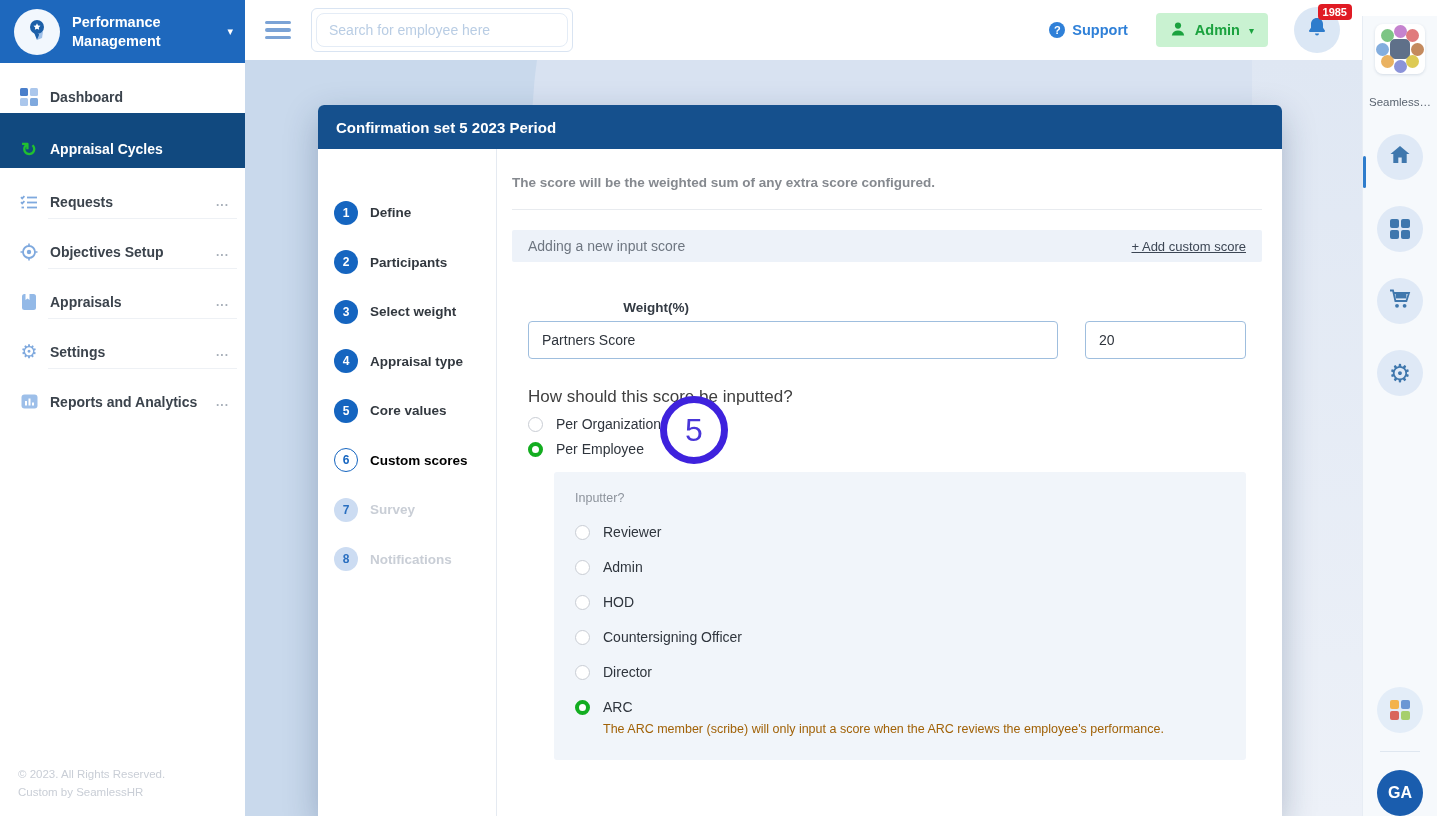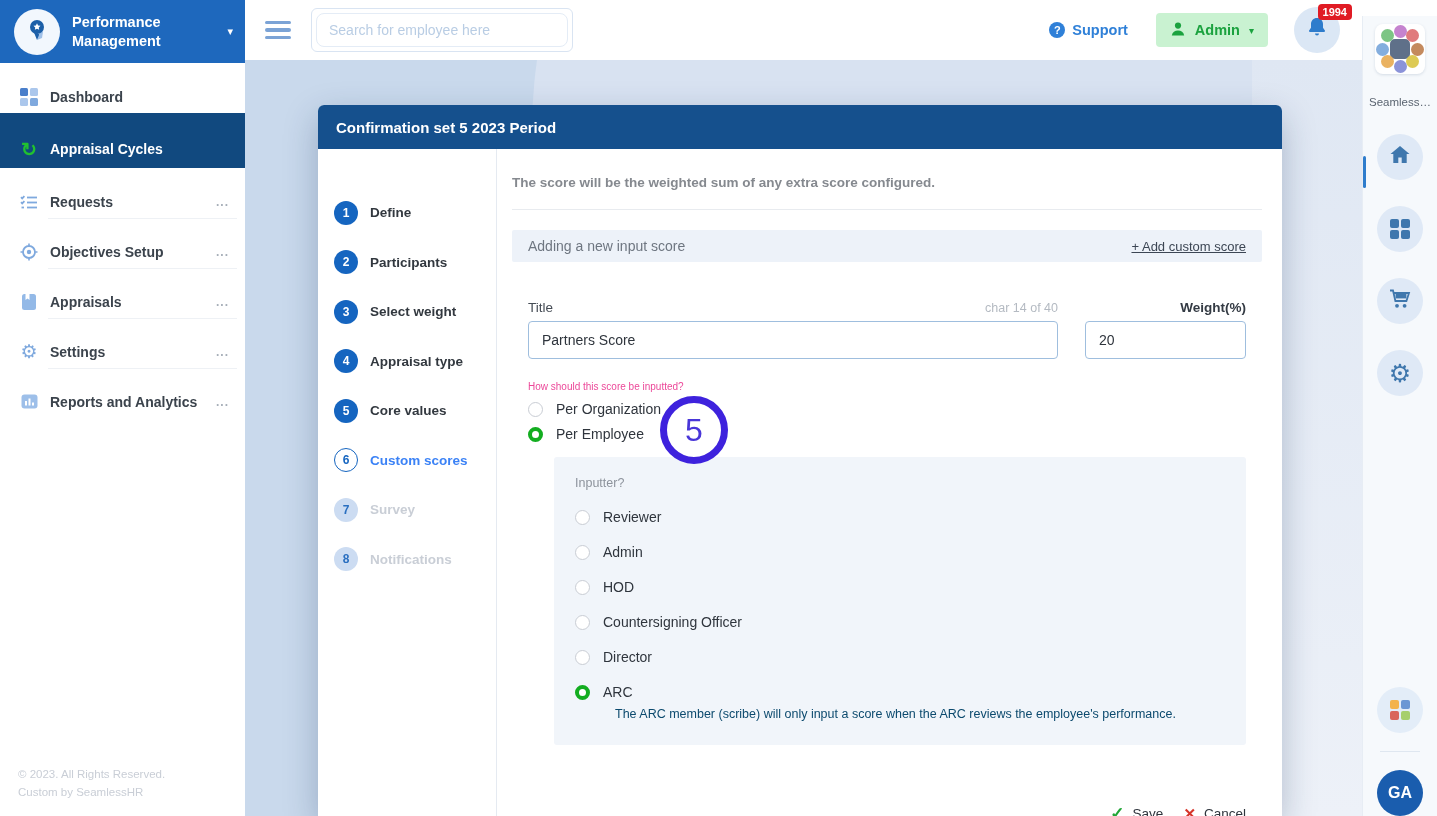--- a/index.html
+++ b/index.html
@@ -81,53 +81,53 @@
   .modal-title { color:#fff; font-weight:700; font-size:15px; }
   .modal-body { flex:1; display:flex; min-height:0; }
 
   .stepper { width:179px; border-right:1px solid #e5eaf1; padding:39px 0 0 16px; flex:none; }
   .step { display:flex; align-items:center; height:49.5px; cursor:pointer; }
   .step-circle { width:24px; height:24px; border-radius:50%; display:flex; align-items:center; justify-content:center; font-size:12px; font-weight:700; flex:none; }
   .step.done .step-circle { background:#1565c0; color:#fff; }
   .step.current .step-circle { background:#fff; border:1.5px solid #1565c0; color:#1565c0; }
   .step.todo .step-circle { background:#ccdcf2; color:#2a6fc0; }
   .step-label { margin-left:12px; font-size:13.5px; font-weight:700; color:#32383f; }
-  .step.current .step-label { color:#3b82f6; }
+  .step.current .step-label { color:#000000; }
   .step.todo .step-label { color:#c9ced6; }
 
   .content { flex:1; position:relative; padding:26px 20px 0 15px; }
   .intro { font-size:13.5px; font-weight:700; color:#85898f; }
   .divider { height:1px; background:#e8ebef; margin-top:19px; }
   .section-bar { margin-top:20px; height:32px; background:#edf2f9; display:flex; align-items:center; justify-content:space-between; padding:0 16px; border-radius:2px; }
   .section-title { font-size:14px; color:#6e7681; }
   .add-link { font-size:13px; color:#3c4654; text-decoration:underline; cursor:pointer; }
 
   .form-area { padding:0 16px; }
   .labels-row { margin-top:38px; display:flex; align-items:flex-end; gap:27px; }
   .lbl-left { flex:1; display:flex; justify-content:space-between; align-items:flex-end; }
   .lbl-title { font-size:13.5px; color:#444b54; }
   .char-counter { font-size:12.5px; color:#b4bac2; }
   .lbl-weight { width:161px; text-align:right; font-size:13.5px; font-weight:700; color:#343b44; }
   .inputs-row { margin-top:6px; display:flex; gap:27px; }
   .txt-input { height:34px; border:1px solid #9fbede; border-radius:4px; font-size:14px; color:#2f353d; padding:18px 13px; outline:none; font-family:"Liberation Sans",sans-serif; }
   .title-input { flex:1; }
   .weight-input { width:161px; }
 
-  .mode-label { margin-top:22px; font-size:10px; color:#ec4899; }
+  .mode-label { margin-top:28px; font-size:17px; color:#404040; }
   .radio-row { display:flex; align-items:center; gap:13px; margin-top:9px; cursor:pointer; }
   .radio { width:15px; height:15px; border-radius:50%; border:1.5px solid #c9cdd4; background:#fff; flex:none; }
   .radio.checked { border:4.5px solid #13ad20; }
   .radio-label { font-size:14px; color:#2f353d; }
 
   .annotation { position:absolute; left:163px; top:247px; width:68px; height:68px; border:7px solid #3e22dd; border-radius:50%; display:flex; align-items:center; justify-content:center; color:#4936d8; font-size:32px; z-index:5; }
 
   .inputter-panel { margin:15px 0 0 26px; background:#f1f5fa; border-radius:3px; padding:19px 22px 24px 21px; }
   .inputter-label { font-size:12.5px; color:#8d939c; }
   .inputter-row { display:flex; align-items:center; gap:13px; margin-top:19px; cursor:pointer; }
-  .inputter-desc { margin:7px 0 0 40px; font-size:12.5px; color:#0c4a6e; }
+  .inputter-desc { margin:7px 0 0 28px; font-size:12.5px; color:#a16207; }
 
   .save-row { margin-top:58px; display:flex; justify-content:flex-end; align-items:center; gap:8px; }
   .check-glyph { color:#21a637; font-size:17px; font-weight:700; }
   .x-glyph { color:#d6342a; font-size:15px; font-weight:700; margin-left:12px; }
   .save-label, .cancel-label { font-size:13.5px; color:#2f353d; cursor:pointer; }
 </style>
 </head>
 <body>
 
 <div class="sidebar">
@@ -254,21 +254,21 @@
     </button>
     <div class="bell-wrap">
       <div class="bell-circle">
         <span>
           <svg width="22" height="24" viewBox="0 0 22 24">
               <path d="M11 2C7.4 2 5 4.6 5 8.1v3.7l-1.9 2.8c-.4.6 0 1.5 1 1.5h13.8c1 0 1.4-.9 1-1.5L17 11.8V8.1C17 4.6 14.6 2 11 2z" fill="#2e7ccc"></path>
               <path d="M9 17.5a2 2 0 004 0z" fill="#2e7ccc"></path>
             </svg>
         </span>
       </div>
-      <span class="badge">1994</span>
+      <span class="badge">1985</span>
     </div>
   </div>
 </div>
 
 <div class="rail">
   <div class="rail-indicator"></div>
   <div class="app-tile">
     <span class="ctr"></span>
     <span class="dot d1"></span>
       <span class="dot d2"></span>
@@ -369,24 +369,20 @@
       <p class="intro">The score will be the weighted sum of any extra score configured.</p>
       <div class="divider"></div>
 
       <div class="section-bar">
         <span class="section-title">Adding a new input score</span>
         <span class="add-link">+ Add custom score</span>
       </div>
 
       <div class="form-area">
         <div class="labels-row">
-          <div class="lbl-left">
-            <span class="lbl-title">Title</span>
-            <span class="char-counter">char 14 of 40</span>
-          </div>
           <span class="lbl-weight">Weight(%)</span>
         </div>
         <div class="inputs-row">
           <input class="txt-input title-input" type="text" value="Partners Score" style="">
           <input class="txt-input weight-input" type="text" value="20" style="">
         </div>
 
         <div class="mode-label">How should this score be inputted?</div>
         <div class="radio-row">
           <span class="radio"></span>

